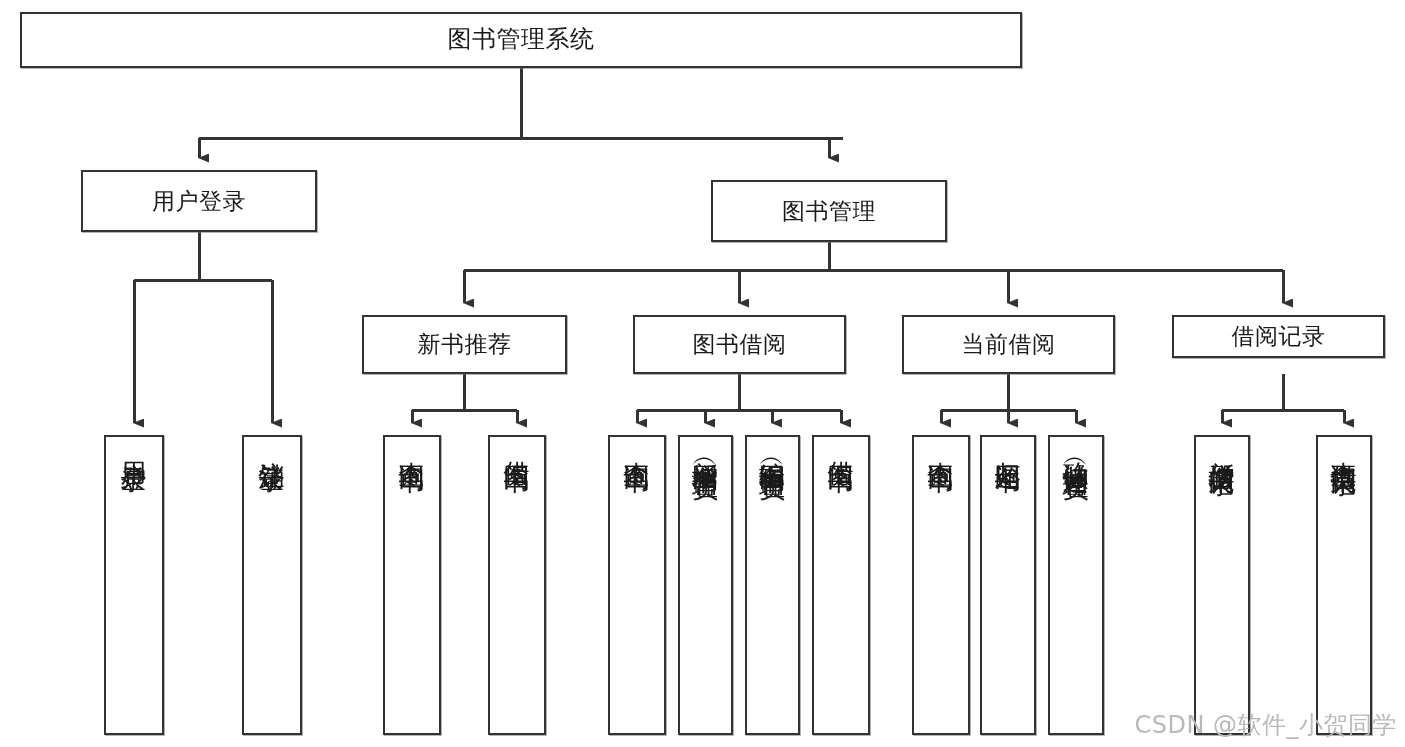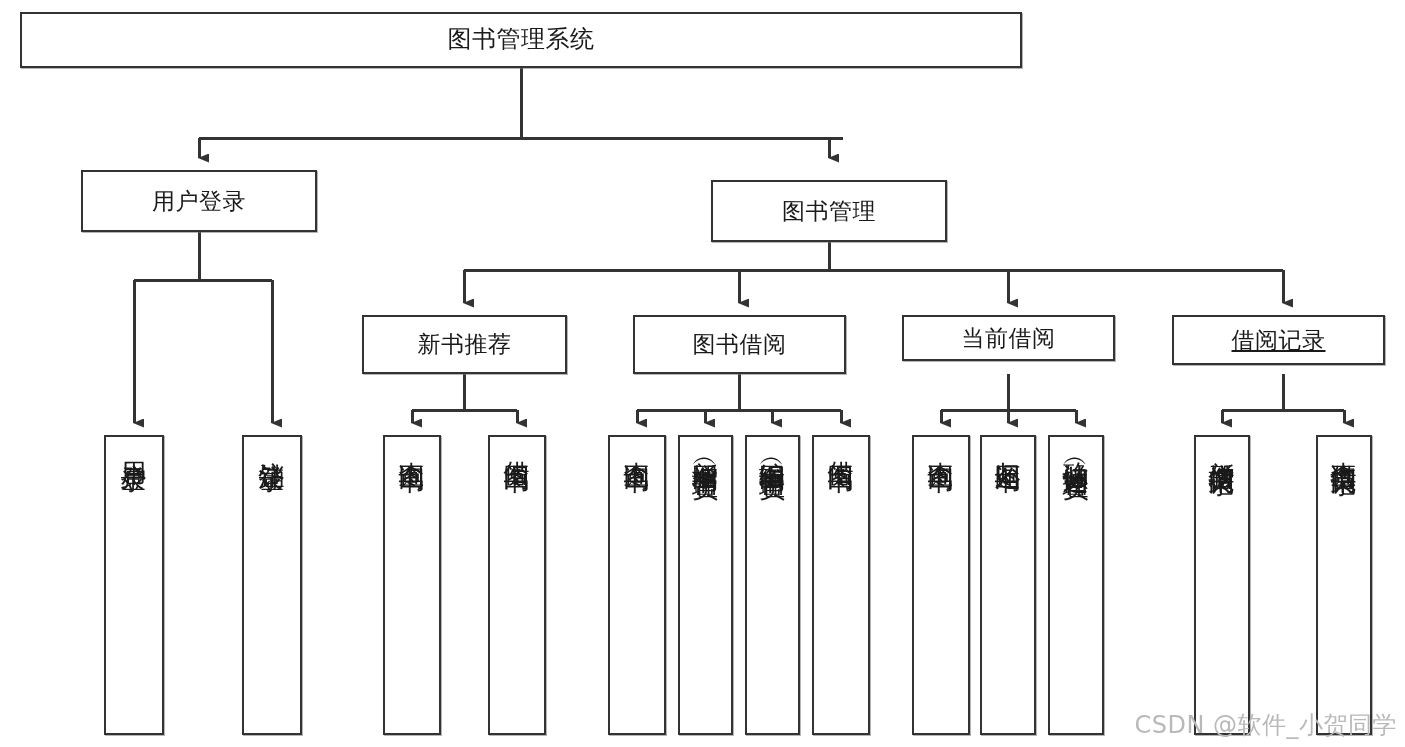--- a/index.html
+++ b/index.html
@@ -144,25 +144,25 @@
   </div>
 
   <div class="node horiz" style="left:362px; top:315px; width:205px; height:59px;">
     <span class="node-label">新书推荐</span>
   </div>
 
   <div class="node horiz" style="left:633px; top:315px; width:213px; height:59px;">
     <span class="node-label">图书借阅</span>
   </div>
 
-  <div class="node horiz" style="left:902px; top:315px; width:213px; height:46px;">
+  <div class="node horiz" style="left:902px; top:315px; width:213px; height:59px;">
     <span class="node-label">当前借阅</span>
   </div>
 
-  <div class="node horiz" style="left:1172px; top:315px; width:213px; height:50px;text-decoration:underline;">
+  <div class="node horiz" style="left:1172px; top:315px; width:213px; height:43px;">
     <span class="node-label">借阅记录</span>
   </div>
 
   <div class="node vert" style="left:104px; top:435px; width:60px; height:300px;">
     <span class="node-label">用户登录</span>
   </div>
 
   <div class="node vert" style="left:242px; top:435px; width:60px; height:300px;">
     <span class="node-label">注销登录</span>
   </div>

